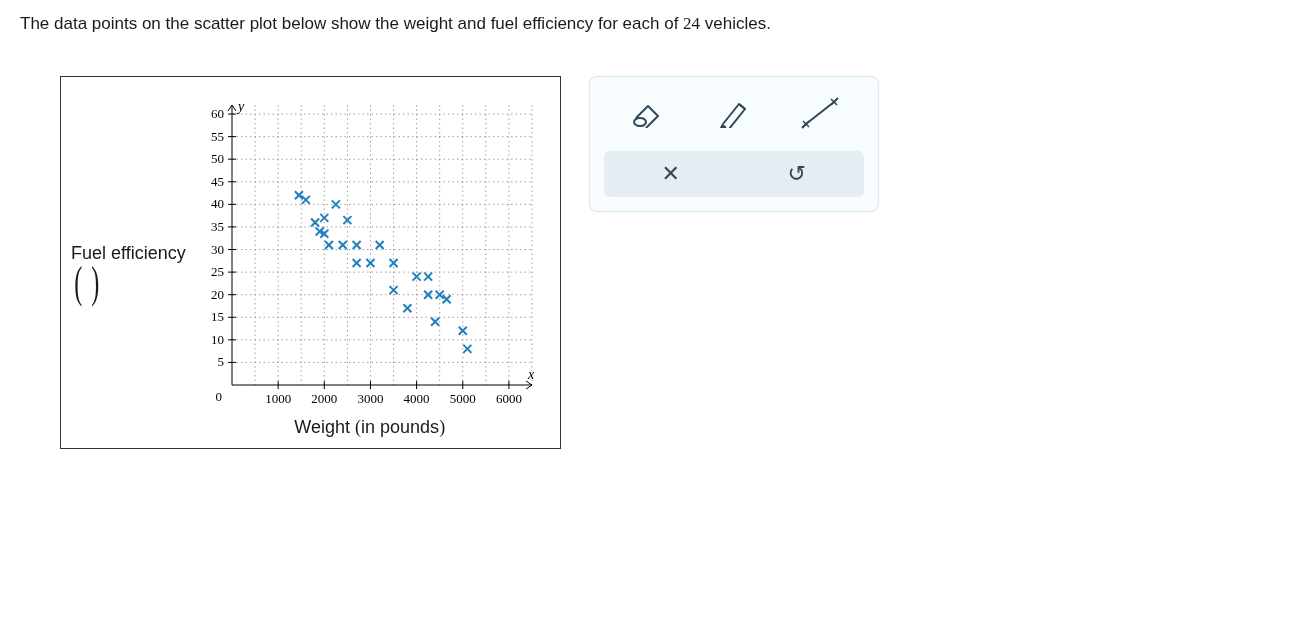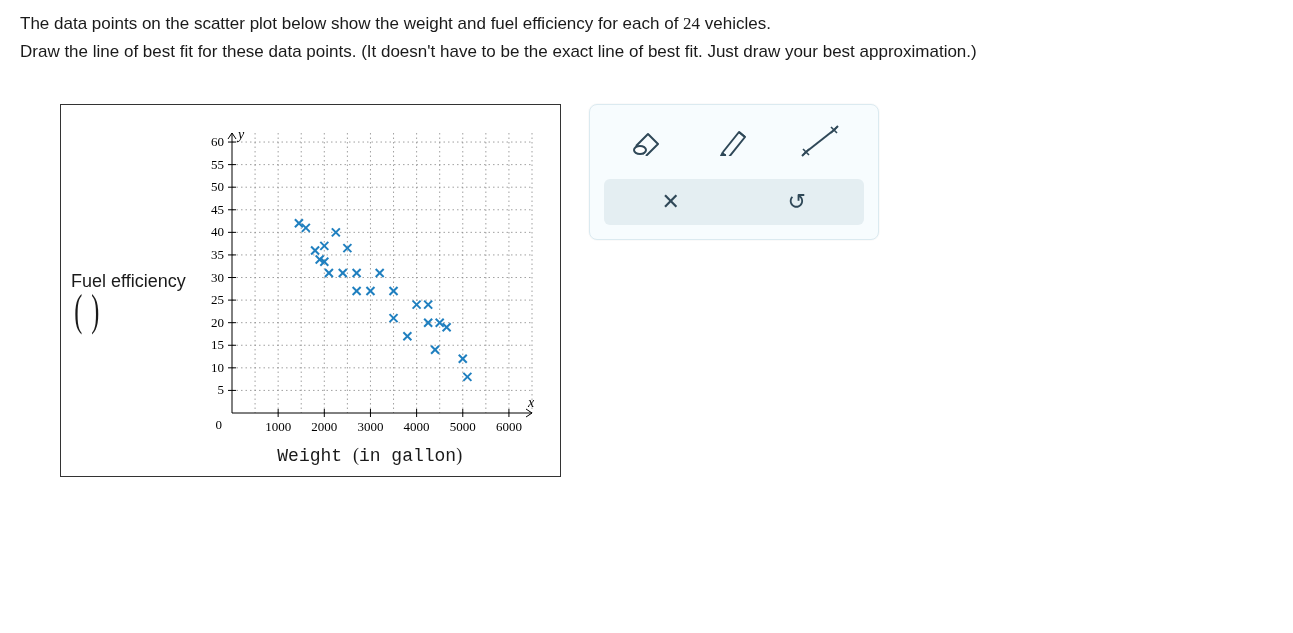--- a/index.html
+++ b/index.html
@@ -54,21 +54,21 @@
     transform: scaleX(0.55);
     display: inline-block;
   }
   .paren-inner span { display:block; line-height:1.25; }
   .plot-wrap { display:flex; flex-direction:column; align-items:center; }
   .xlabel {
     font-family: Georgia, 'Times New Roman', serif;
     font-size: 18px;
     margin-top: 2px;
   }
-  .xlabel .word { font-family: Liberation Mono, monospace; }
+  .xlabel .word { font-family: Liberation Sans, sans-serif; }
 
   
   .tool-panel {
     border: 1px solid #dbeaf0;
     background: #f7fcfe;
     border-radius: 8px;
     padding: 14px 14px;
     width: 260px;
     box-shadow: 0 0 0 1px rgba(0,0,0,0.02);
   }
@@ -103,21 +103,20 @@
   svg .pt { stroke:#1f7fbf; stroke-width:2; }
 </style>
 </head>
 <body>
 
 <div class="page">
   <div class="question-text">
     <p>
       <span>The data points on the scatter plot below show the weight and fuel efficiency for each of </span><span class="num">24</span><span> vehicles.</span>
     </p>
-    <p>Draw the line of best fit for these data points. (It doesn't have to be the exact line of best fit. Just draw your best approximation.)</p>
   </div>
 
   <div class="content-row">
 
     <div class="chart-panel">
       <div class="ylabel-block">
         <span>Fuel efficiency</span>
         <span class="paren-row">
           <span class="paren">(</span>
           <span class="paren">)</span>
@@ -239,21 +238,21 @@
             <line x1="245.69230769230768" y1="195.67741935483872" x2="253.69230769230768" y2="203.67741935483872" class="pt"></line>
             <line x1="245.69230769230768" y1="203.67741935483872" x2="253.69230769230768" y2="195.67741935483872" class="pt"></line>
             <line x1="252.61538461538464" y1="200.19354838709677" x2="260.61538461538464" y2="208.19354838709677" class="pt"></line>
             <line x1="252.61538461538464" y1="208.19354838709677" x2="260.61538461538464" y2="200.19354838709677" class="pt"></line>
             <line x1="268.7692307692308" y1="231.80645161290323" x2="276.7692307692308" y2="239.80645161290323" class="pt"></line>
             <line x1="268.7692307692308" y1="239.80645161290323" x2="276.7692307692308" y2="231.80645161290323" class="pt"></line>
             <line x1="273.38461538461536" y1="249.8709677419355" x2="281.38461538461536" y2="257.8709677419355" class="pt"></line>
             <line x1="273.38461538461536" y1="257.8709677419355" x2="281.38461538461536" y2="249.8709677419355" class="pt"></line>
           </svg>
         <div class="xlabel">
-          <span class="word">Weight </span><span>(</span><span class="word">in gallon</span><span>)</span>
+          <span class="word">Weight </span><span>(</span><span class="word">in pounds</span><span>)</span>
         </div>
       </div>
     </div>
 
     <div class="tool-panel">
       <div class="tool-row1">
         <div class="tool-btn" title="eraser">
           <svg width="34" height="30">
             <g fill="none" stroke="#2f4858" stroke-width="2" stroke-linejoin="round">
               <path d="M6 20 L18 8 L28 18 L16 30"></path>

